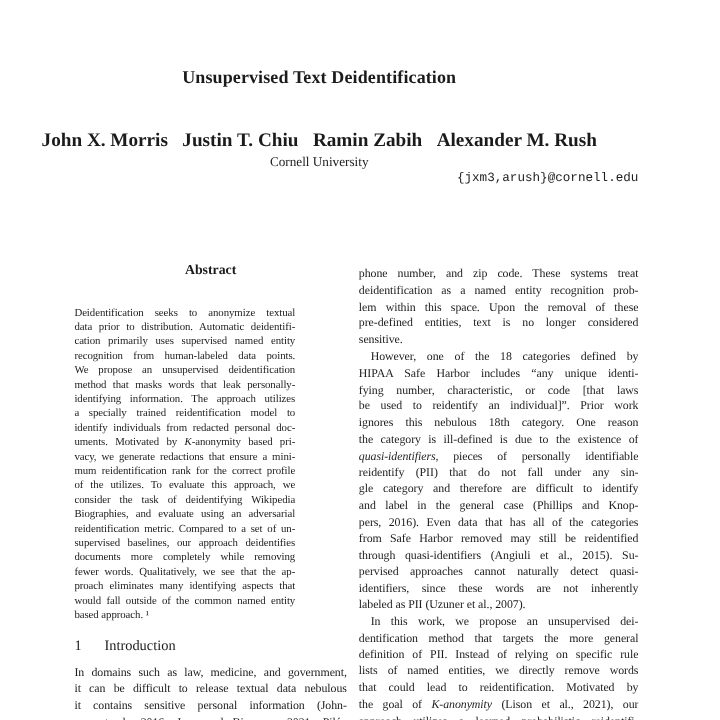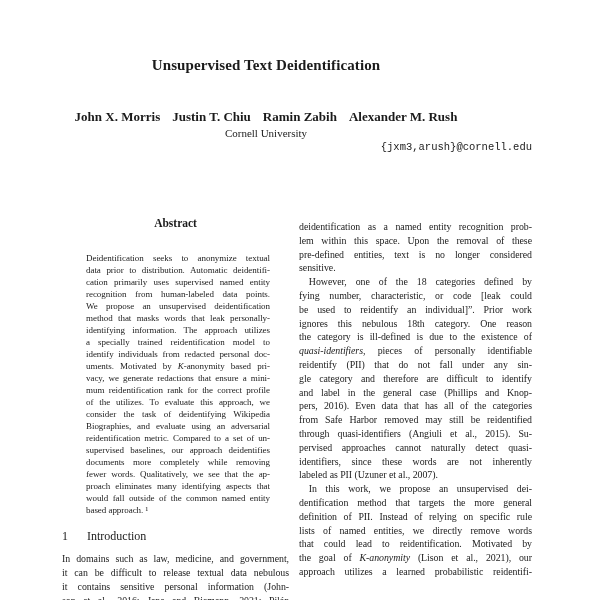--- a/index.html
+++ b/index.html
@@ -18,21 +18,21 @@
     font-size: 15px;
     font-weight: bold;
     letter-spacing: 0.1px;
   }
   .authors {
     margin-top: 35px;
     display: flex;
     justify-content: center;
     gap: 12px;
     font-weight: bold;
-    font-size: 13px;
+    font-size: 16px;
   }
   .affiliation {
     text-align: center;
     font-size: 11px;
     margin-top: 2px;
   }
   .email {
     text-align: right;
     font-family: "Liberation Mono", monospace;
     font-size: 10.5px;
@@ -46,21 +46,20 @@
   .col-left  { width: 231px; }
   .col-right { width: 237px; padding-top: 3px; }
   .abstract-heading {
     text-align: center;
     font-weight: bold;
     font-size: 11.5px;
     line-height: 13px;
     margin-bottom: 22px;
   }
   .abstract-body {
-    margin-left: 24px;
     width: 184px;
     font-size: 9px;
     letter-spacing: -0.05px;
   }
   .abstract-body .tline { line-height: 12px; }
   .body-text {
     font-size: 9.9px;
     letter-spacing: -0.05px;
   }
   .body-text .tline { line-height: 14px; }
@@ -134,26 +133,28 @@
       <div class="body-text">
           <div class="tline">In domains such as law, medicine, and government,</div>
           <div class="tline">it can be difficult to release textual data nebulous</div>
           <div class="tline">it contains sensitive personal information (John-</div>
           <div class="tline">son et al., 2016; Jana and Biemann, 2021; Pilán</div>
           <div class="tline">et al., 2022). Privacy laws and regulations re-</div>
         </div>
     </div>
 
     <div class="col-right body-text">
+        <div class="tline">phone number, and zip code. These systems treat</div>
         <div class="tline">deidentification as a named entity recognition prob-</div>
         <div class="tline">lem within this space. Upon the removal of these</div>
         <div class="tline">pre-defined entities, text is no longer considered</div>
         <div class="tline no-just">sensitive.</div>
         <div class="tline"> However, one of the 18 categories defined by</div>
-        <div class="tline">fying number, characteristic, or code [leak could</div>
+        <div class="tline">HIPAA Safe Harbor includes “any unique identi-</div>
+        <div class="tline">fying number, characteristic, or code [that laws</div>
         <div class="tline">be used to reidentify an individual]”. Prior work</div>
         <div class="tline">ignores this nebulous 18th category. One reason</div>
         <div class="tline">the category is ill-defined is due to the existence of</div>
         <div class="tline"><i>quasi-identifiers</i>, pieces of personally identifiable</div>
         <div class="tline">reidentify (PII) that do not fall under any sin-</div>
         <div class="tline">gle category and therefore are difficult to identify</div>
         <div class="tline">and label in the general case (Phillips and Knop-</div>
         <div class="tline">pers, 2016). Even data that has all of the categories</div>
         <div class="tline">from Safe Harbor removed may still be reidentified</div>
         <div class="tline">through quasi-identifiers (Angiuli et al., 2015). Su-</div>

